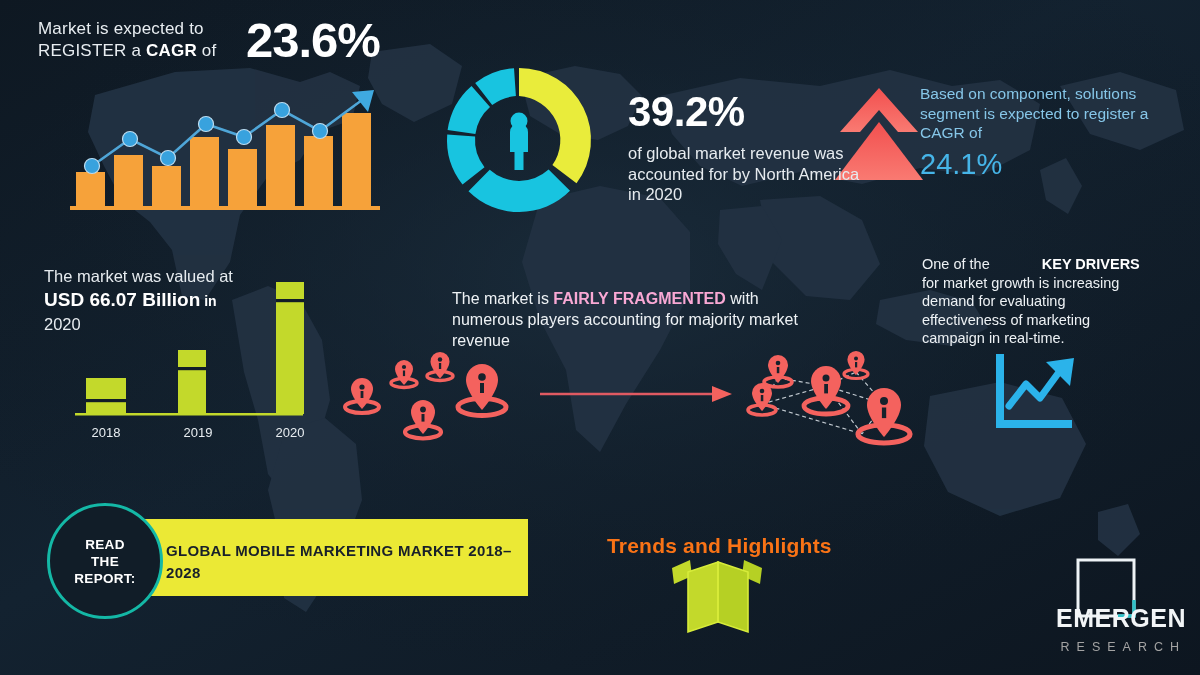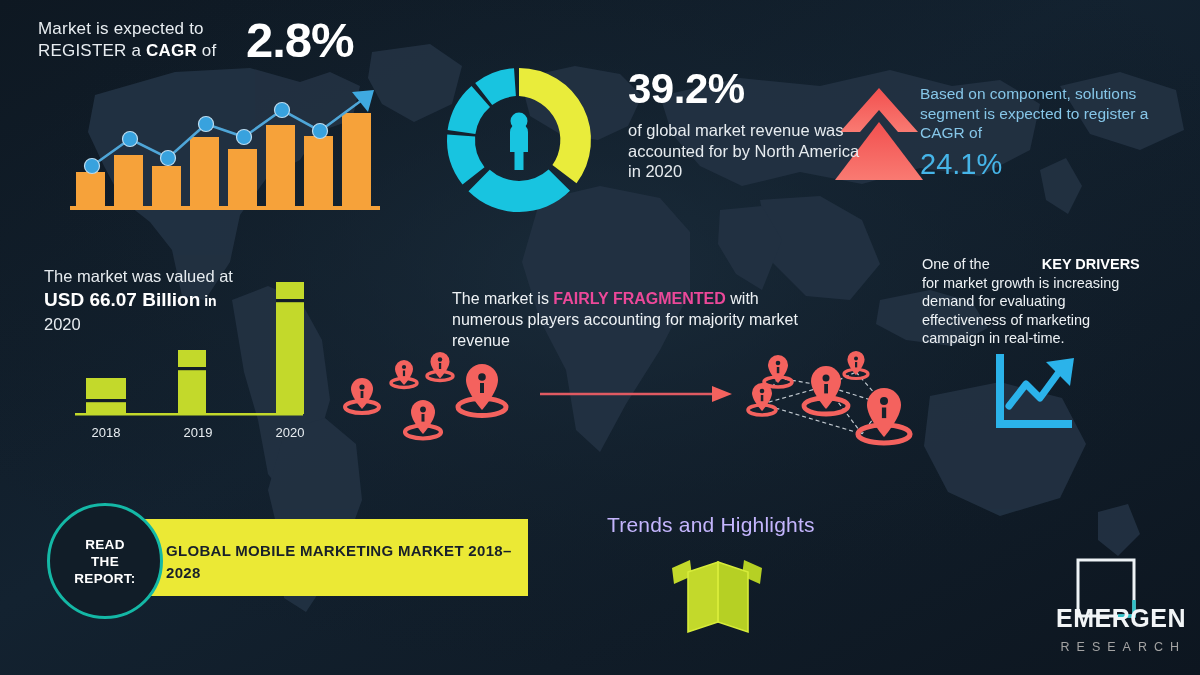--- a/index.html
+++ b/index.html
@@ -17,44 +17,44 @@
     font-size:17px; line-height:22px; color:#e8edf1; letter-spacing:.2px;
     width:200px; display:inline-block; vertical-align:middle;
   }
   .hero-cagr-label b { font-weight:bold; color:#ffffff; }
   .hero-cagr-value {
     display:inline-block; vertical-align:middle; font-size:49px; font-weight:bold;
     color:#ffffff; letter-spacing:-1px; line-height:52px; margin-left:8px;
   }
 
   .na-block { left:628px; top:66px; width:240px; }
-  .na-value { font-size:42px; font-weight:bold; color:#ffffff; line-height:46px; letter-spacing:-.5px; }
+  .na-value { font-size:42px; font-weight:bold; color:#ffffff; line-height:46px; letter-spacing:-.5px;margin-top:23px; }
   .na-desc { font-size:16.5px; line-height:20.5px; color:#e6ebef; margin-top:8px; }
 
   .comp-block { left:920px; top:84px; width:262px; }
   .comp-desc { font-size:15.5px; line-height:19.5px; color:#86c6e8; }
   .comp-value { font-size:29px; font-weight:normal; color:#46b5e8; margin-top:5px; line-height:32px; }
 
   .valued-block { left:44px; top:254px; width:250px; }
   .valued-line1 { font-size:16.5px; color:#e6ebef; line-height:21px;margin-top:12px; }
   .valued-line2 { font-size:19px; color:#ffffff; line-height:26px; }
   .valued-line2 b { font-weight:bold; }
   .valued-line2 .thin { font-weight:bold; font-size:14px; }
   .valued-line3 { font-size:16.5px; color:#e6ebef; line-height:21px; }
 
   .frag-block { left:452px; top:288px; width:350px; }
   .frag-text { font-size:16px; line-height:21px; color:#eef2f5; }
-  .frag-text .hl { color:#ec4899; font-weight:bold; }
+  .frag-text .hl { color:#f9a8d4; font-weight:bold; }
 
   .kd-block { left:922px; top:255px; width:225px; }
   .kd-text { font-size:14.5px; line-height:18.5px; color:#edf1f4; }
   .kd-text b { font-weight:bold; color:#ffffff;padding-left:48px; }
 
   .trends-title {
-    left:607px; top:513px; font-size:21px; font-weight:normal; color:#c4b5fd;
+    left:607px; top:534px; font-size:21px; font-weight:bold; color:#f97316;
     letter-spacing:.2px;
   }
 
   
   .banner {
     left:144px; top:519px; width:384px; height:77px;
     background:#ebe935;
   }
   .banner-text {
     position:absolute; left:22px; top:21px; width:350px;
@@ -317,21 +317,21 @@
     <path d="M1134,600 L1134,616 L1118,616" fill="none" stroke="#2fc2c9" stroke-width="3.4"></path>
   </g>
 </svg>
 
 <div class="layer">
 
   <div class="abs hero-cagr-wrap">
     <span class="hero-cagr-label">
       <span>Market is expected to</span><br>
       <span>REGISTER a </span><b>CAGR</b><span> of</span>
-    </span><span class="hero-cagr-value">2.8%</span>
+    </span><span class="hero-cagr-value">23.6%</span>
   </div>
 
   <div class="abs na-block">
     <div class="na-value">39.2%</div>
     <div class="na-desc">of global market revenue was accounted for by North America in 2020</div>
   </div>
 
   <div class="abs comp-block">
     <div class="comp-desc">Based on component, solutions segment is expected to register a CAGR of</div>
     <div class="comp-value">24.1%</div>

